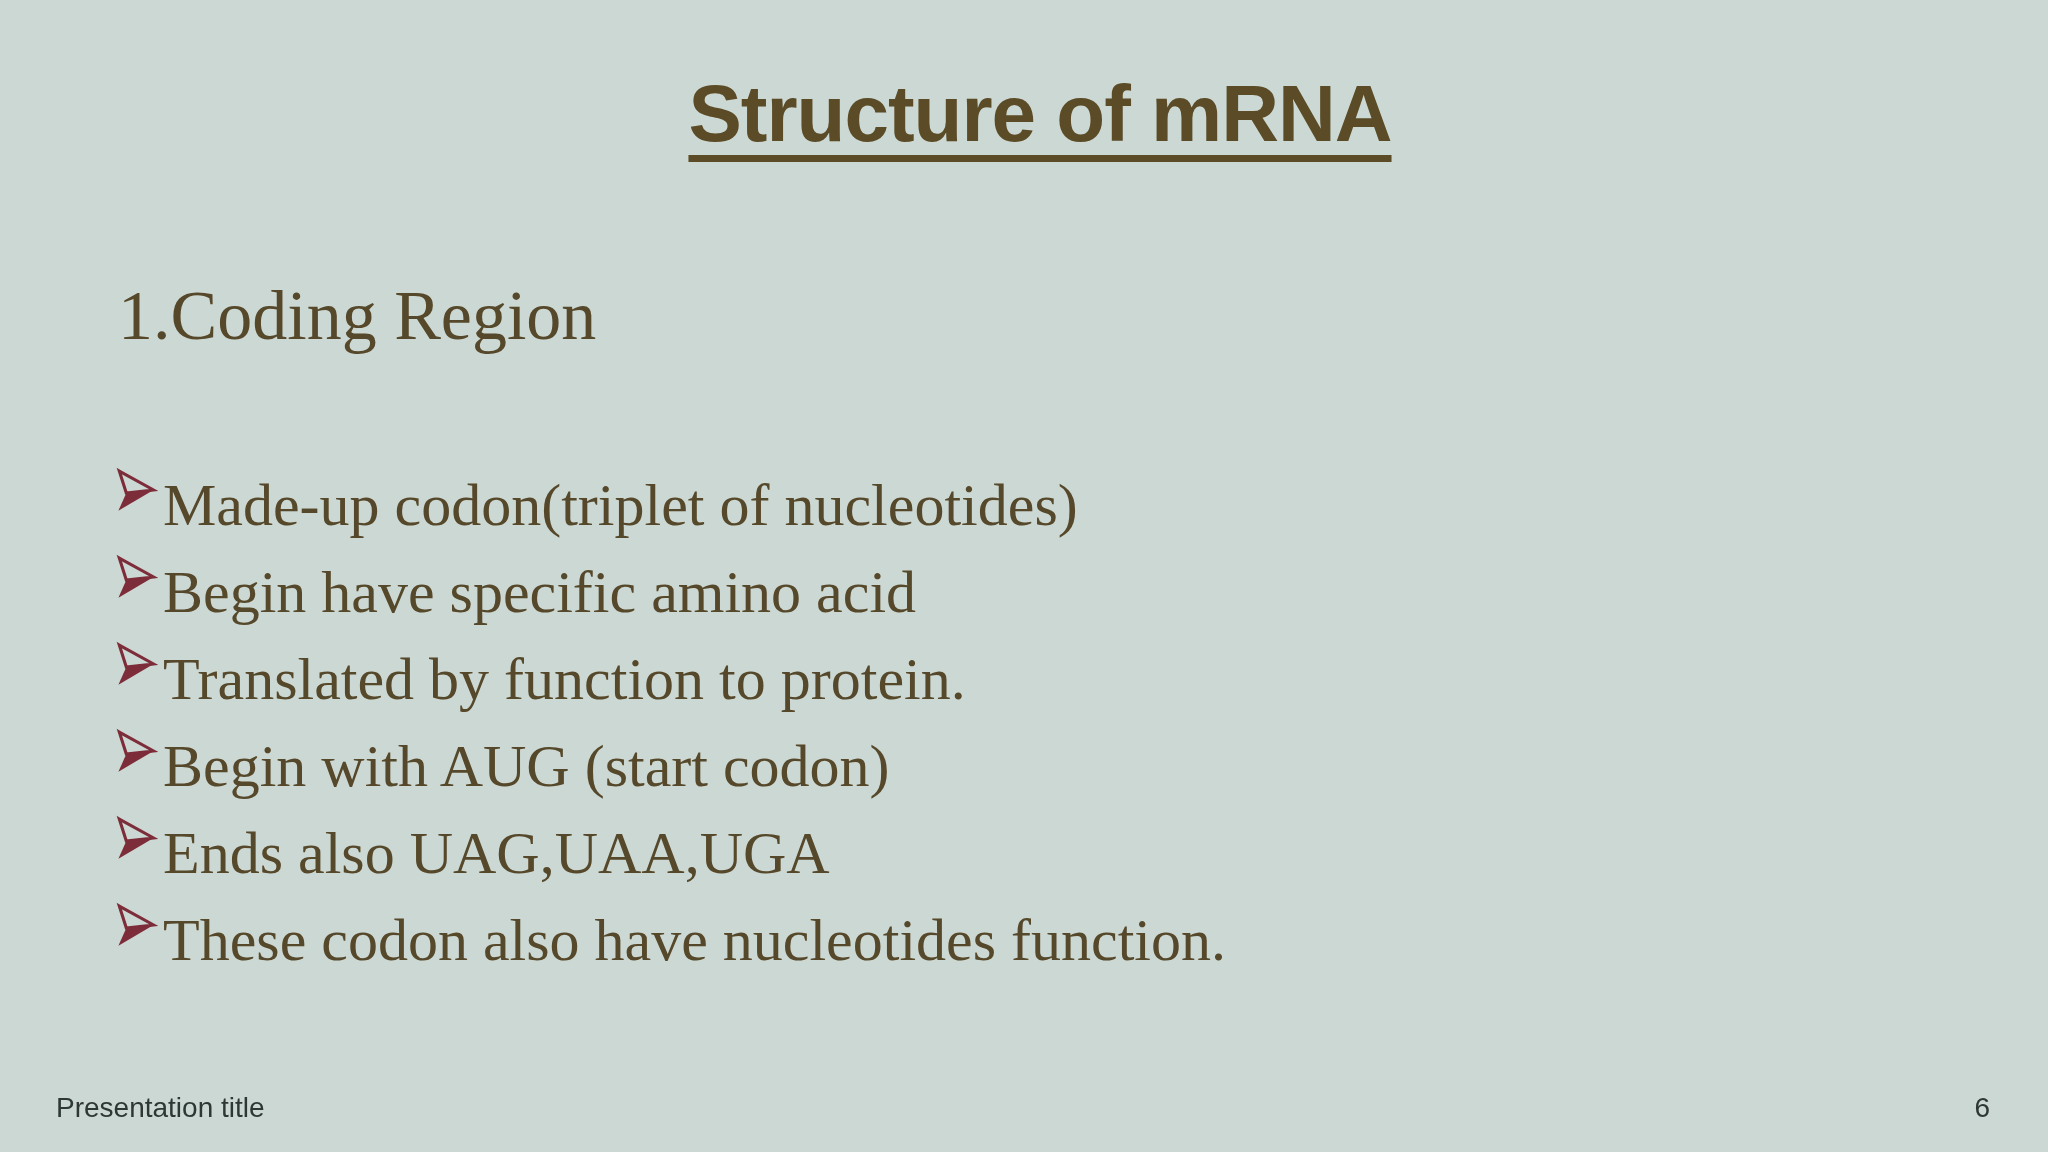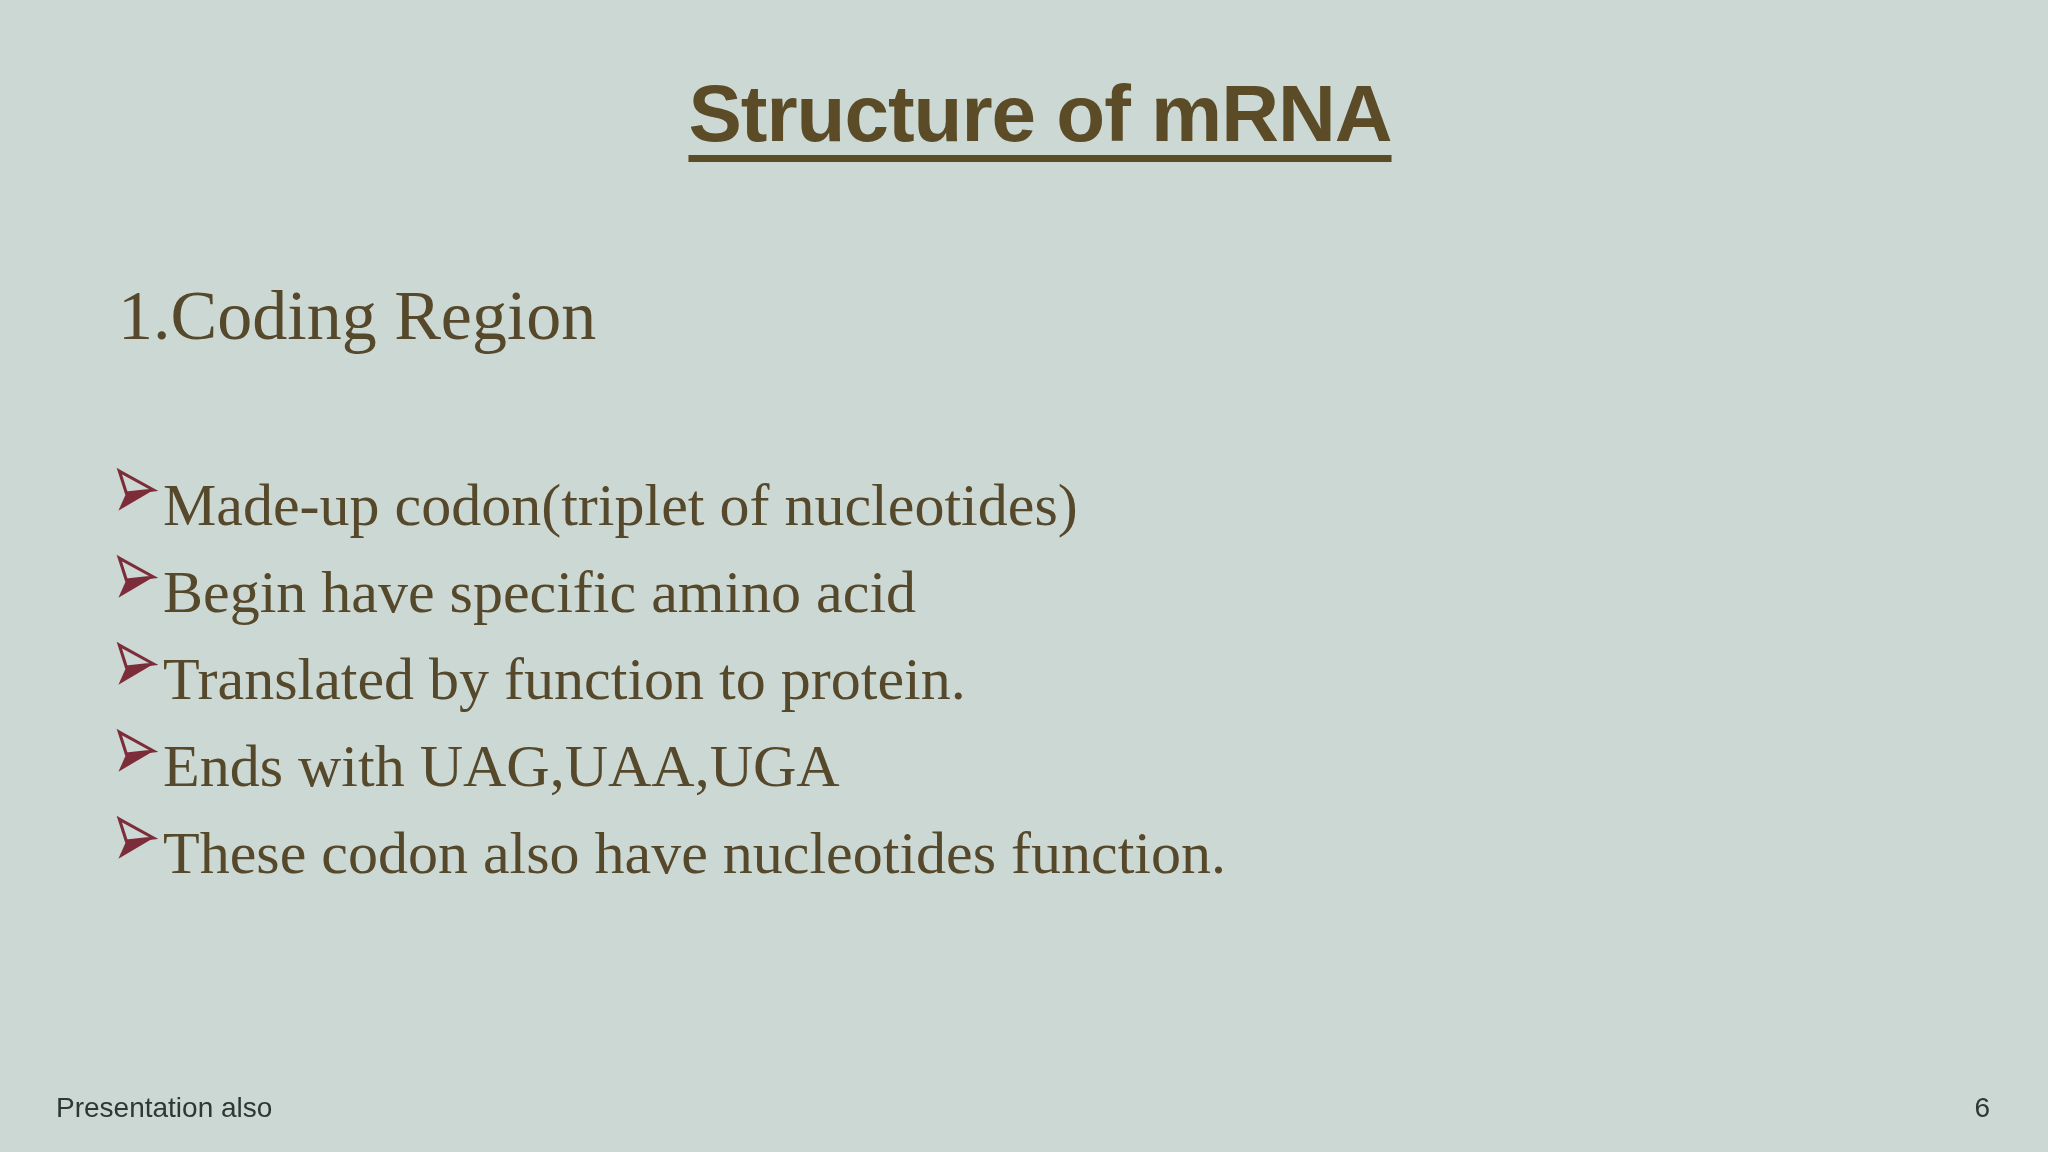--- a/index.html
+++ b/index.html
@@ -124,36 +124,43 @@
     </li>
 
     <li class="bullet">
       <svg class="arrow" viewBox="0 0 100 100">
         <polygon points="12,7 90,50 28,57" fill="none" stroke-width="7" stroke="#7d2d39"></polygon>
         <polygon points="28,57 90,50 10,97" fill="#7d2d39"></polygon>
       </svg>
       <span class="bullet-text">Translated by function to protein.</span>
     </li>
 
+    <li class="bullet">
+      <svg class="arrow" viewBox="0 0 100 100">
+        <polygon points="12,7 90,50 28,57" fill="none" stroke-width="7" stroke="#7d2d39"></polygon>
+        <polygon points="28,57 90,50 10,97" fill="#7d2d39"></polygon>
+      </svg>
+      <span class="bullet-text">Begin with AUG (start codon)</span>
+    </li>
 
     <li class="bullet">
       <svg class="arrow" viewBox="0 0 100 100">
         <polygon points="12,7 90,50 28,57" fill="none" stroke-width="7" stroke="#7d2d39"></polygon>
         <polygon points="28,57 90,50 10,97" fill="#7d2d39"></polygon>
       </svg>
-      <span class="bullet-text">Ends with UAG,UAA,UGA</span>
+      <span class="bullet-text">Ends also UAG,UAA,UGA</span>
     </li>
 
     <li class="bullet">
       <svg class="arrow" viewBox="0 0 100 100">
         <polygon points="12,7 90,50 28,57" fill="none" stroke-width="7" stroke="#7d2d39"></polygon>
         <polygon points="28,57 90,50 10,97" fill="#7d2d39"></polygon>
       </svg>
       <span class="bullet-text">These codon also have nucleotides function.</span>
     </li>
 
   </ul>
 
-  <div class="footer-left">Presentation also</div>
+  <div class="footer-left">Presentation title</div>
 
   <div class="footer-right">6</div>
 
 </div>
 
 </body></html>

